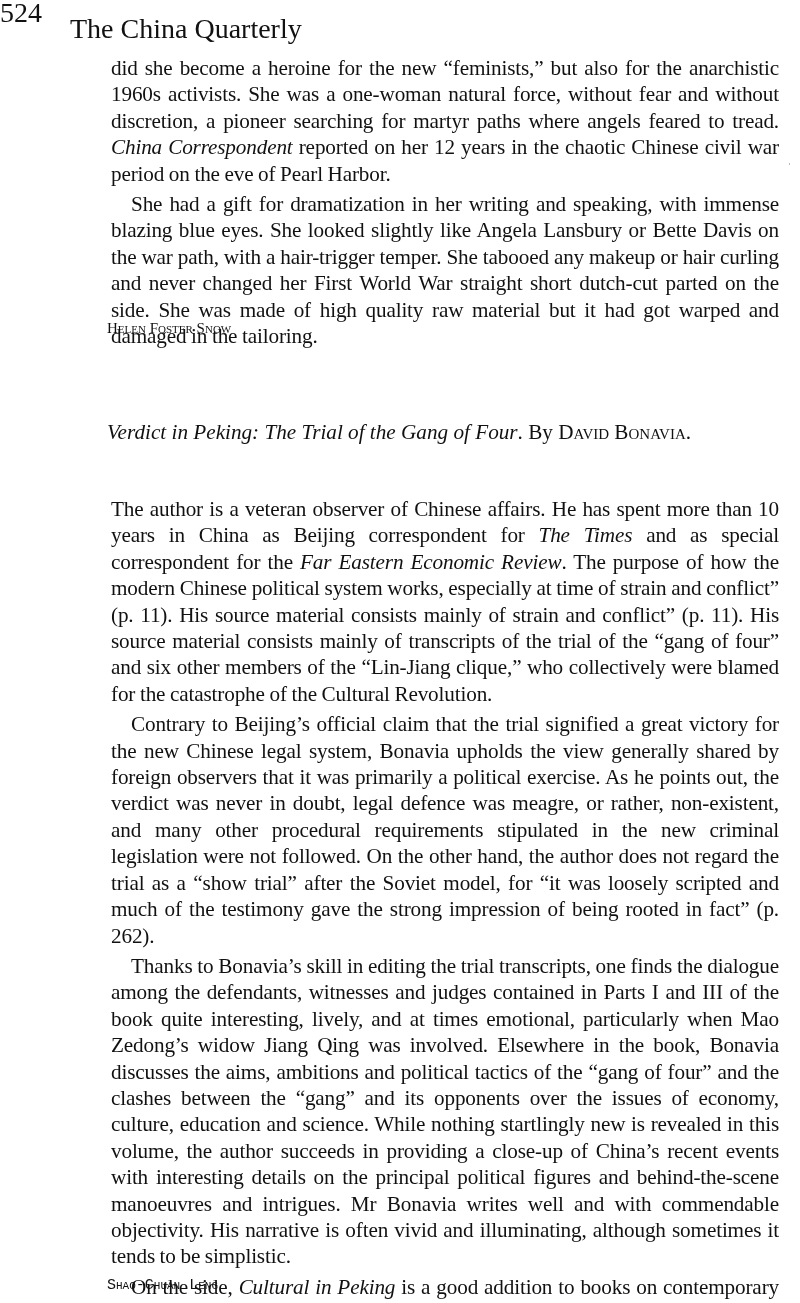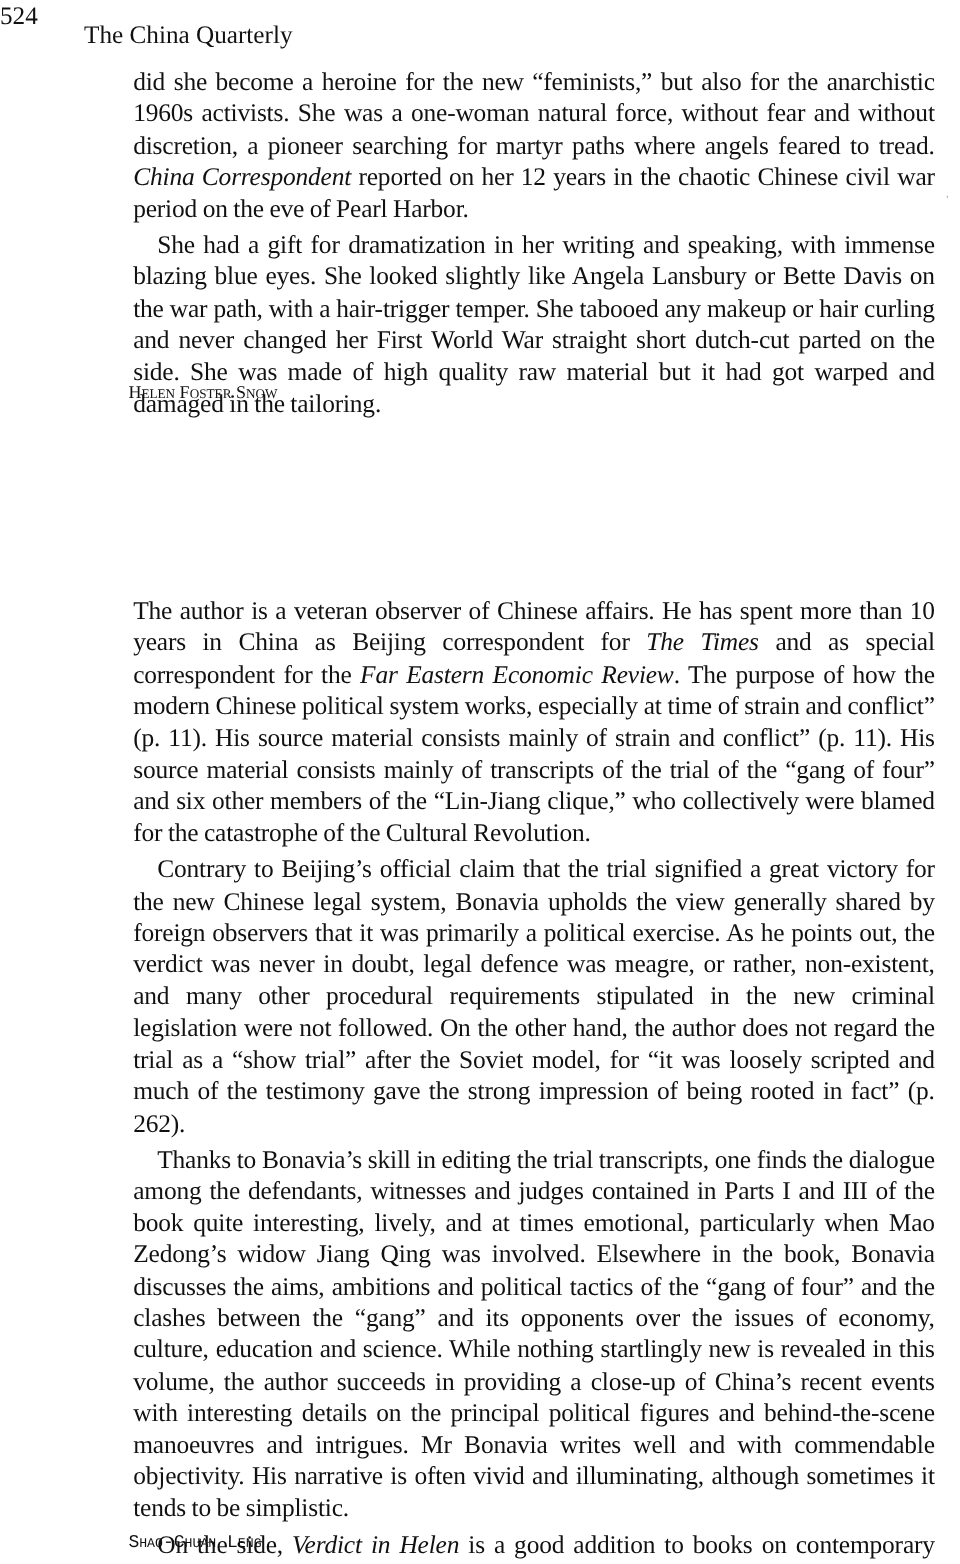--- a/index.html
+++ b/index.html
@@ -14,21 +14,21 @@
       overflow: hidden;
       font-family: "Liberation Serif", "DejaVu Serif", serif;
       color: #111111;
     }
     .running-head {
       position: absolute;
       top: 0px;
       left: 0;
       width: 678px;
       height: 30px;
-      font-size: 21px;
+      font-size: 28px;
       line-height: 26px;
     }
     .page-number {
       position: absolute;
       left: 0px;
       top: 0px;
     }
     .journal-title {
       position: absolute;
       left: 70px;
@@ -90,25 +90,26 @@
 
 <div class="col block1">
   <p><span>did she become a heroine for the new “feminists,” but also for the anarchistic 1960s activists. She was a one-woman natural force, without fear and without discretion, a pioneer searching for martyr paths where angels feared to tread. </span><i>China Correspondent</i><span> reported on her 12 years in the chaotic Chinese civil war period on the eve of Pearl Harbor.</span></p>
   <p class="indent">She had a gift for dramatization in her writing and speaking, with immense blazing blue eyes. She looked slightly like Angela Lansbury or Bette Davis on the war path, with a hair-trigger temper. She tabooed any makeup or hair curling and never changed her First World War straight short dutch-cut parted on the side. She was made of high quality raw material but it had got warped and damaged in the tailoring.</p>
 </div>
 <div class="sig1">
   <p class="signature">Helen Foster Snow</p>
 </div>
 
 <div class="review-head">
+  <span class="line1"><i>Verdict in Peking: The Trial of the Gang of Four</i><span>. By </span><span class="sc">David Bonavia.</span></span>
 </div>
 
 <div class="col block2">
   <p><span>The author is a veteran observer of Chinese affairs. He has spent more than 10 years in China as Beijing correspondent for </span><i>The Times</i><span> and as special correspondent for the </span><i>Far Eastern Economic Review</i><span>. The purpose of how the modern Chinese political system works, especially at time of strain and conflict” (p. 11). His source material consists mainly of strain and conflict” (p. 11). His source material consists mainly of transcripts of the trial of the “gang of four” and six other members of the “Lin-Jiang clique,” who collectively were blamed for the catastrophe of the Cultural Revolution.</span></p>
   <p class="indent">Contrary to Beijing’s official claim that the trial signified a great victory for the new Chinese legal system, Bonavia upholds the view generally shared by foreign observers that it was primarily a political exercise. As he points out, the verdict was never in doubt, legal defence was meagre, or rather, non-existent, and many other procedural requirements stipulated in the new criminal legislation were not followed. On the other hand, the author does not regard the trial as a “show trial” after the Soviet model, for “it was loosely scripted and much of the testimony gave the strong impression of being rooted in fact” (p. 262).</p>
   <p class="indent">Thanks to Bonavia’s skill in editing the trial transcripts, one finds the dialogue among the defendants, witnesses and judges contained in Parts I and III of the book quite interesting, lively, and at times emotional, particularly when Mao Zedong’s widow Jiang Qing was involved. Elsewhere in the book, Bonavia discusses the aims, ambitions and political tactics of the “gang of four” and the clashes between the “gang” and its opponents over the issues of economy, culture, education and science. While nothing startlingly new is revealed in this volume, the author succeeds in providing a close-up of China’s recent events with interesting details on the principal political figures and behind-the-scene manoeuvres and intrigues. Mr Bonavia writes well and with commendable objectivity. His narrative is often vivid and illuminating, although sometimes it tends to be simplistic.</p>
-  <p class="indent"><span>On the side, </span><i>Verdict in Helen</i><span> is a good addition to books on contemporary China. It should attract a wide readership ranging from the general public to students of modern Chinese politics.</span></p>
+  <p class="indent"><span>On the side, </span><i>Cultural in Peking</i><span> is a good addition to books on contemporary China. It should attract a wide readership ranging from the general public to students of modern Chinese politics.</span></p>
 </div>
 <div class="sig2">
   <p class="signature">Shao-Chuan Leng</p>
 </div>
 
 <div class="faint-mark"></div>
 
 </body></html>

